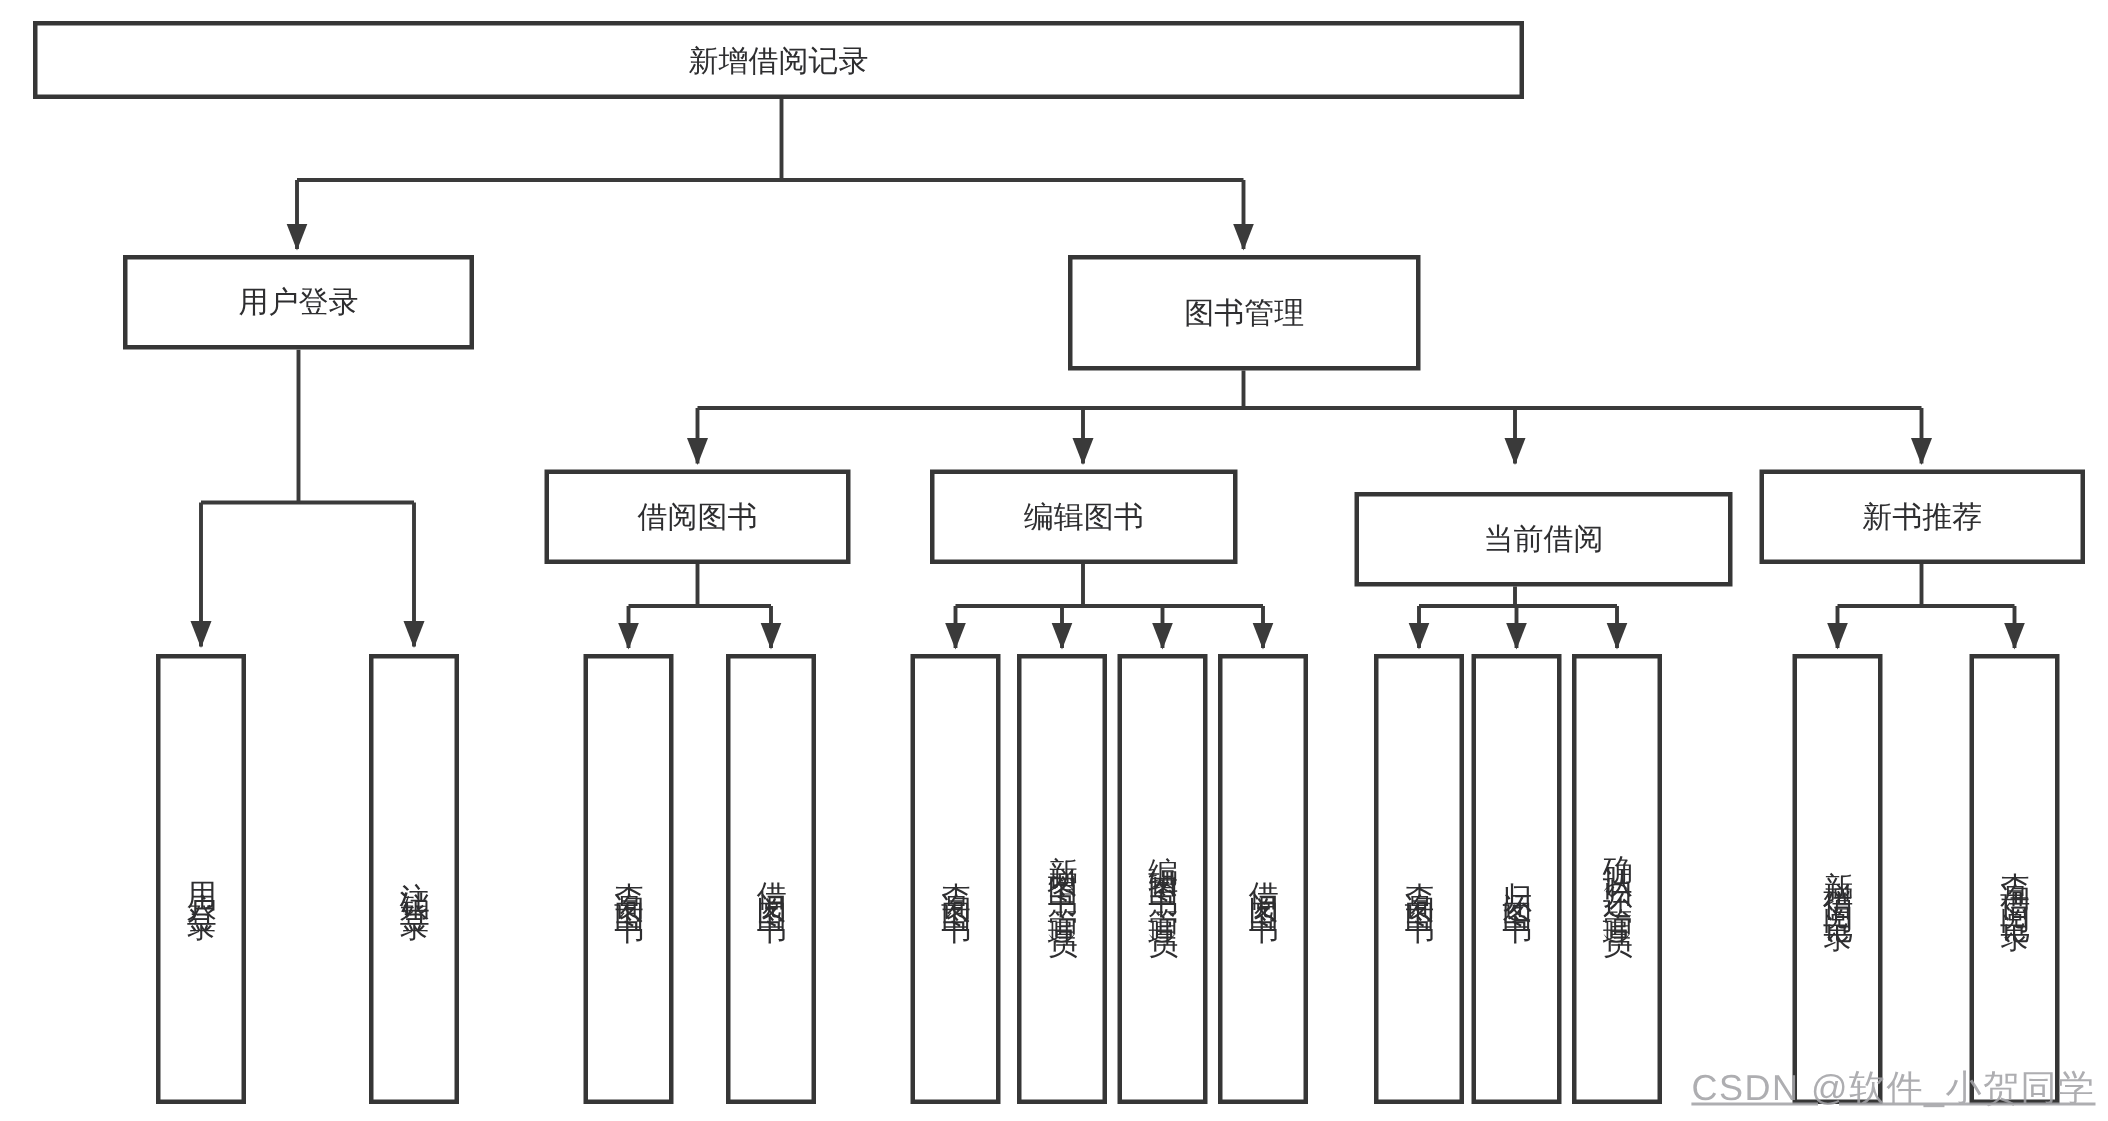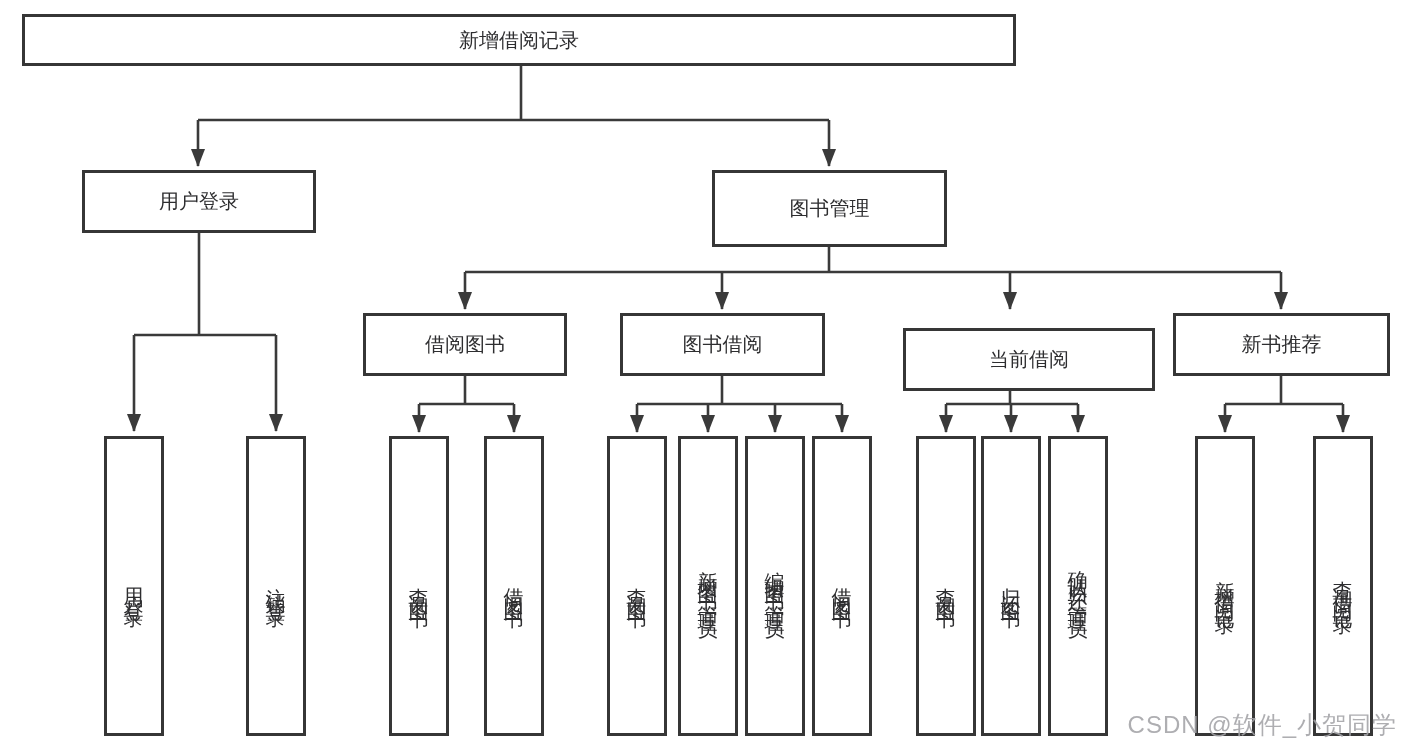--- a/index.html
+++ b/index.html
@@ -14,21 +14,21 @@
     position:absolute;z-index:2;background:#ffffff;border:3px solid #363636;
     color:#2e2e30;display:flex;align-items:center;justify-content:center;
     font-size:20px;box-sizing:border-box;white-space:nowrap;
   }
   .node.v{
     writing-mode:vertical-rl;text-orientation:mixed;
     letter-spacing:7px;font-size:20px;white-space:normal;line-height:1;
   }
   .watermark{
     position:absolute;z-index:3;right:8px;bottom:6px;
-    font-size:24px;color:#a3a3a7;opacity:.88;letter-spacing:1px;
+    font-size:24px;color:#a3a3a7;opacity:.88;letter-spacing:1px;text-decoration:underline;
   }
 </style>
 </head>
 <body>
 
 <div class="canvas">
 
   <svg class="connectors" viewBox="0 0 1405 747" xmlns="http://www.w3.org/2000/svg">
     <defs>
       <marker id="arrow" markerUnits="userSpaceOnUse" markerWidth="22" markerHeight="18" refX="17" refY="7" orient="auto">
@@ -76,21 +76,21 @@
     <path class="c" d="M1225,404 V432" marker-end="url(#arrow)"></path>
     <path class="c" d="M1343,404 V432" marker-end="url(#arrow)"></path>
   </svg>
 
   <div class="node" style="left:22px;top:14px;width:994px;height:52px">新增借阅记录</div>
 
   <div class="node" style="left:82px;top:170px;width:234px;height:63px">用户登录</div>
   <div class="node" style="left:712px;top:170px;width:235px;height:77px">图书管理</div>
 
   <div class="node" style="left:363px;top:313px;width:204px;height:63px">借阅图书</div>
-  <div class="node" style="left:620px;top:313px;width:205px;height:63px">图书借阅</div>
+  <div class="node" style="left:620px;top:313px;width:205px;height:63px">编辑图书</div>
   <div class="node" style="left:903px;top:328px;width:252px;height:63px">当前借阅</div>
   <div class="node" style="left:1173px;top:313px;width:217px;height:63px">新书推荐</div>
 
   <div class="node v" style="left:104px;top:436px;width:60px;height:300px">用户登录</div>
   <div class="node v" style="left:246px;top:436px;width:60px;height:300px">注销登录</div>
 
   <div class="node v" style="left:389px;top:436px;width:60px;height:300px">查询图书</div>
   <div class="node v" style="left:484px;top:436px;width:60px;height:300px">借阅图书</div>
 
   <div class="node v" style="left:607px;top:436px;width:60px;height:300px">查询图书</div>

